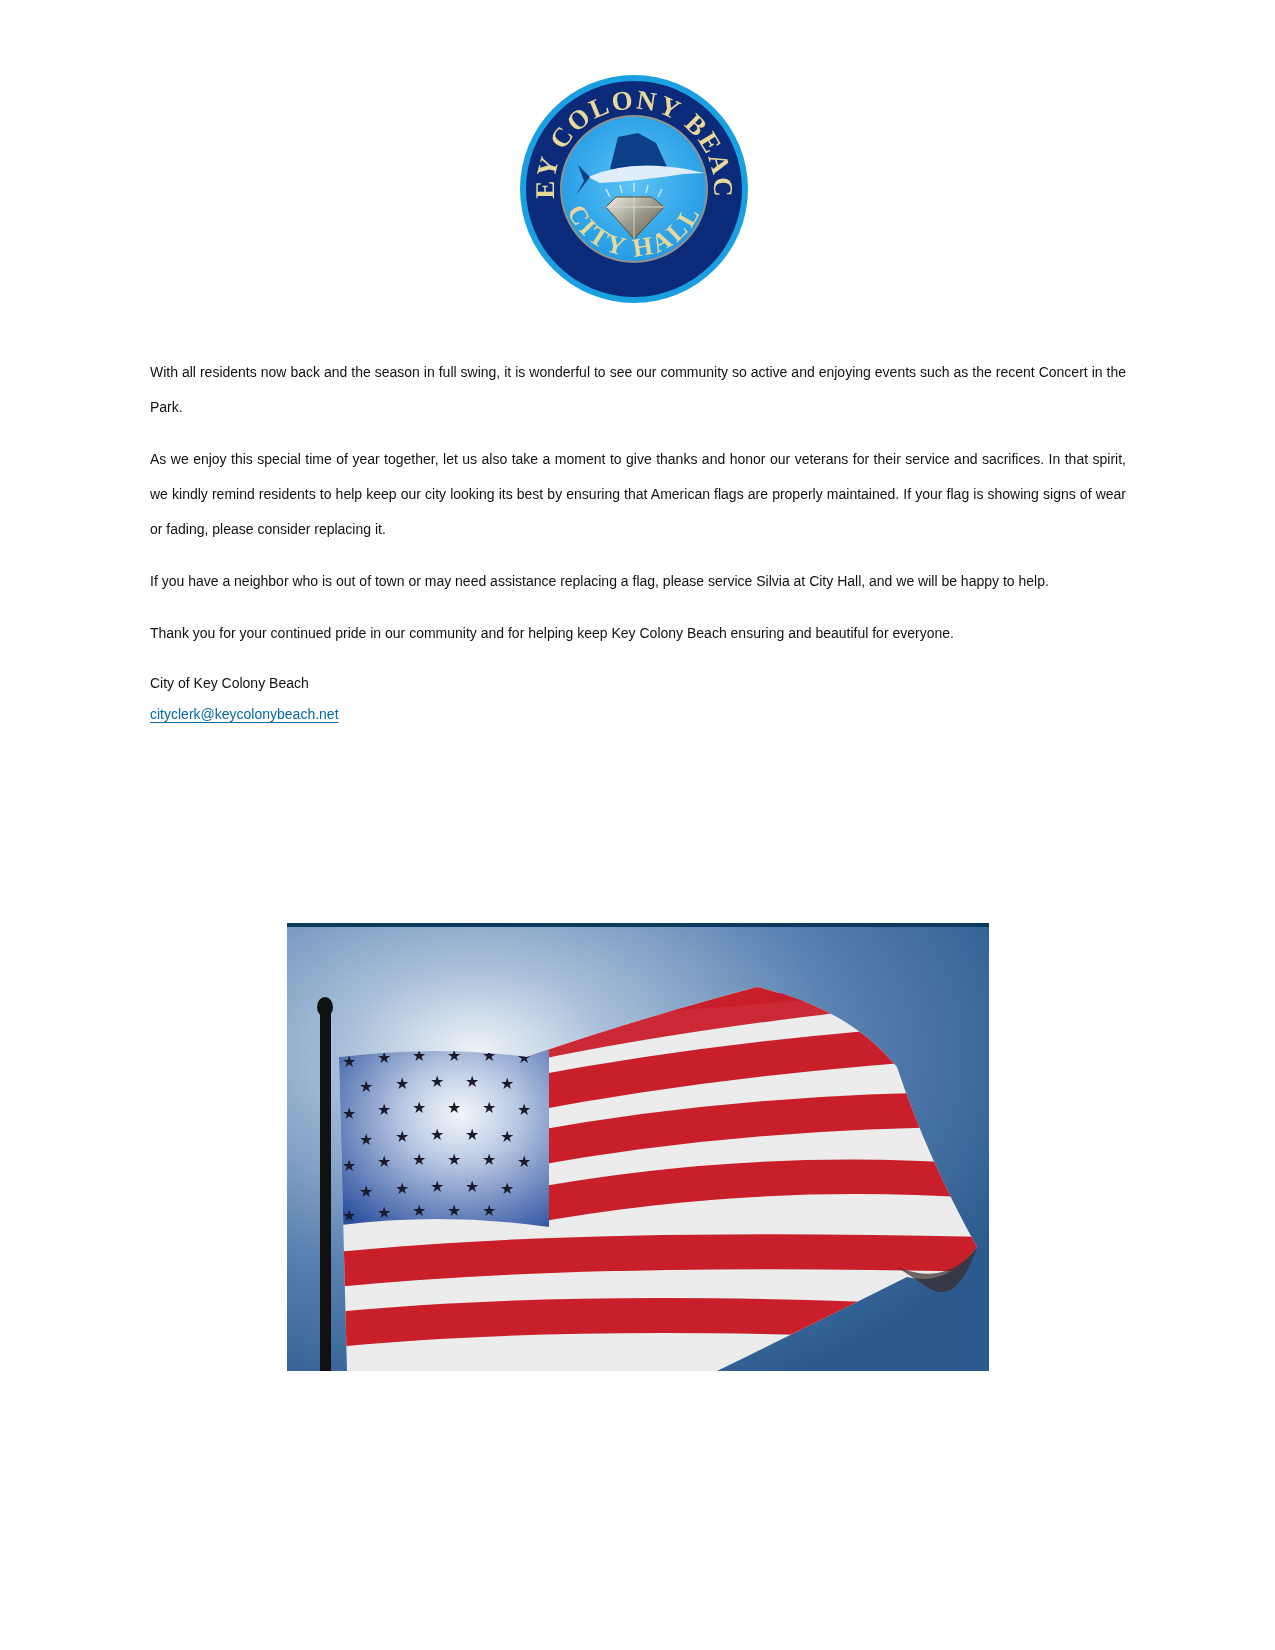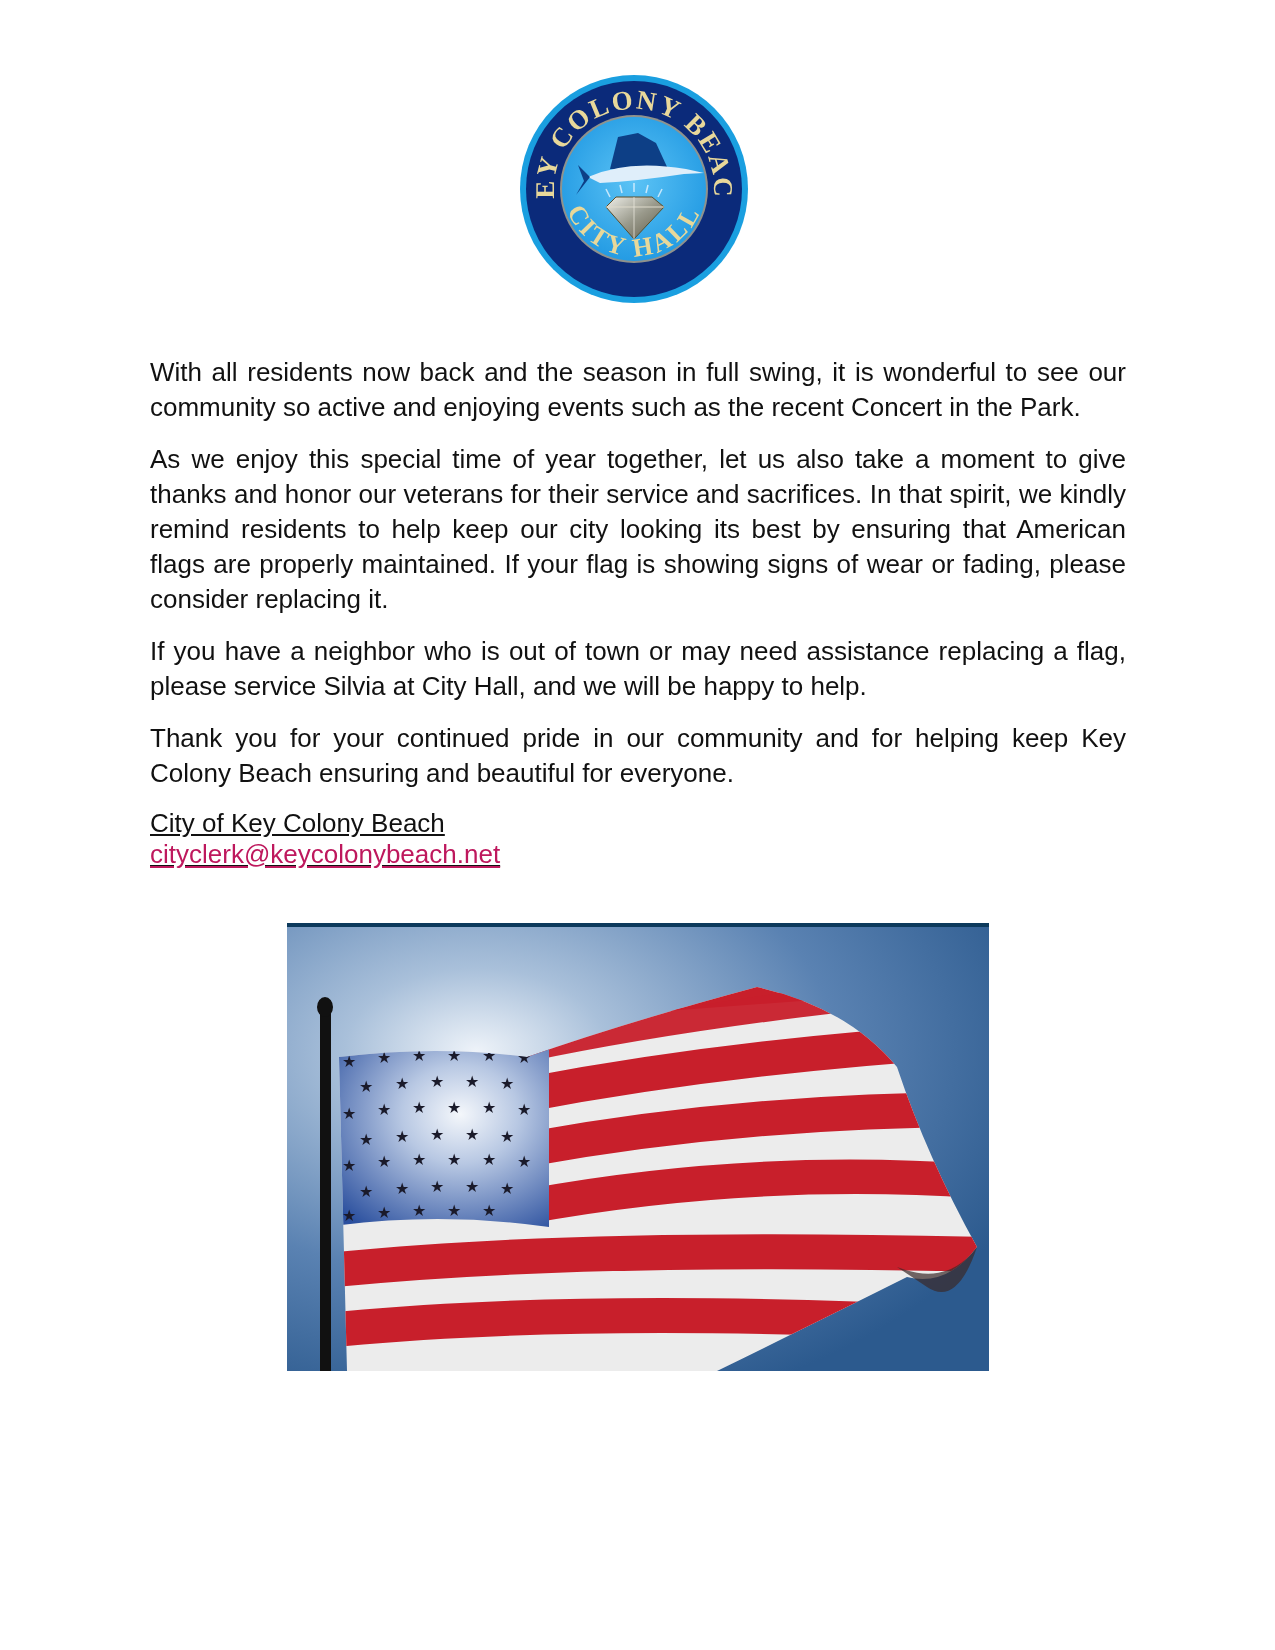--- a/index.html
+++ b/index.html
@@ -20,34 +20,34 @@
       left: 518px;
       top: 73px;
       width: 232px;
       height: 232px;
     }
     .content {
       position: absolute;
       left: 150px;
       top: 355px;
       width: 976px;
-      font-size: 26px;
+      font-size: 14px;
       line-height: 35px;
     }
     .content p {
       margin: 0 0 17px 0;
       text-align: justify;
     }
     .contact {
       margin-top: 0;
       line-height: 31px;
     }
-    .contact div { margin: 0; text-decoration: underline; }
+    .contact div { margin: 0; }
     .email-link {
-      color: #be185d;
+      color: #0369a1;
       text-decoration: underline;
       text-underline-offset: 3px;
     }
     .flag-wrap {
       position: absolute;
       left: 287px;
       top: 923px;
       width: 702px;
       height: 448px;
       overflow: hidden;

